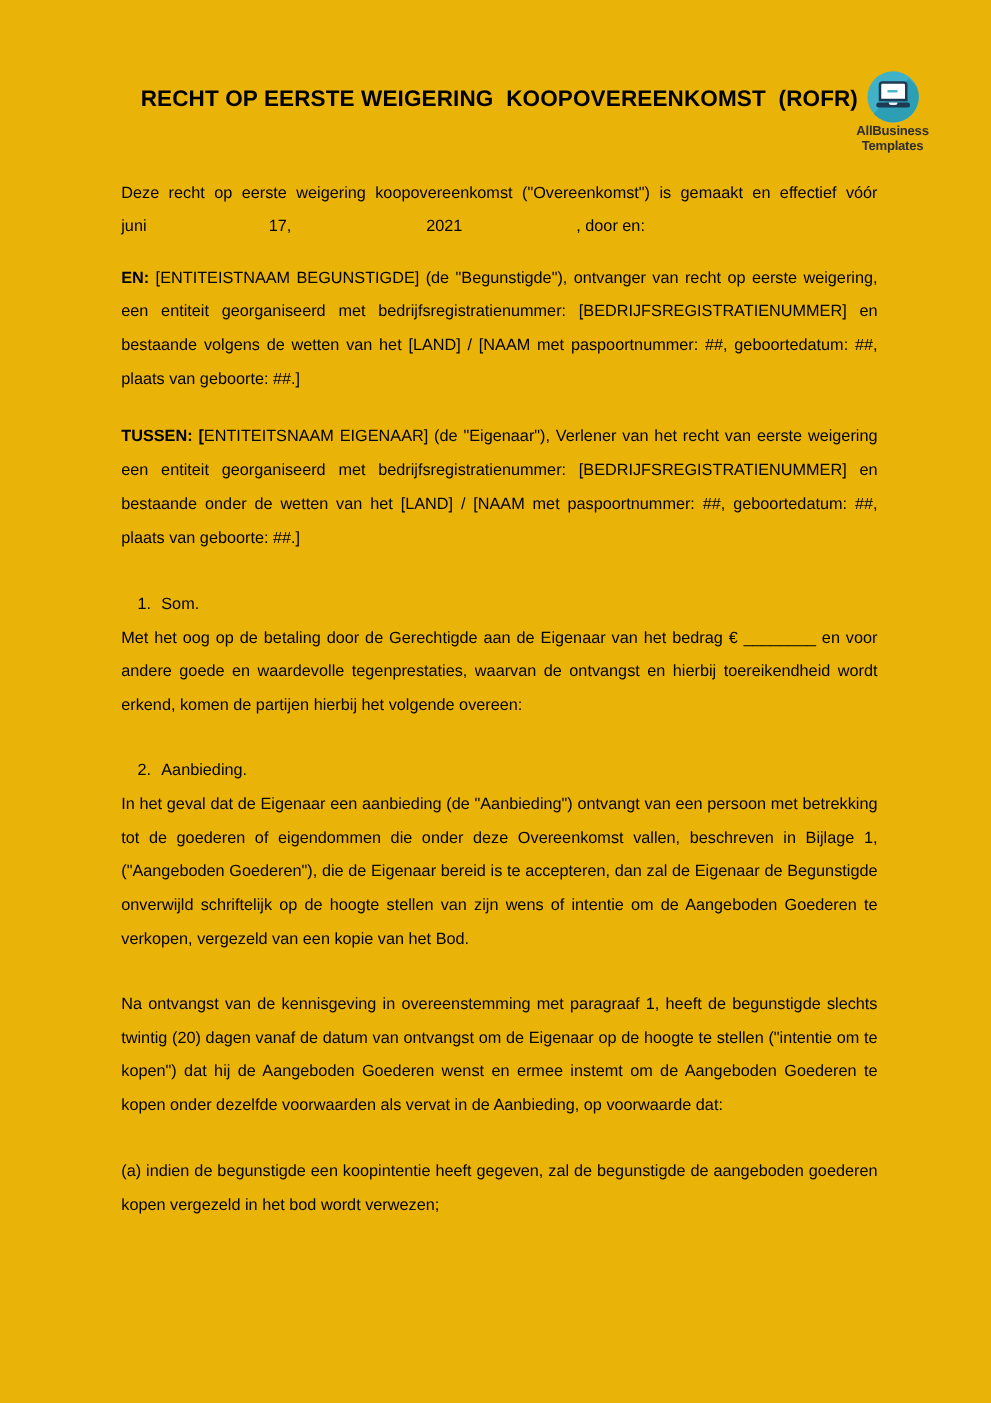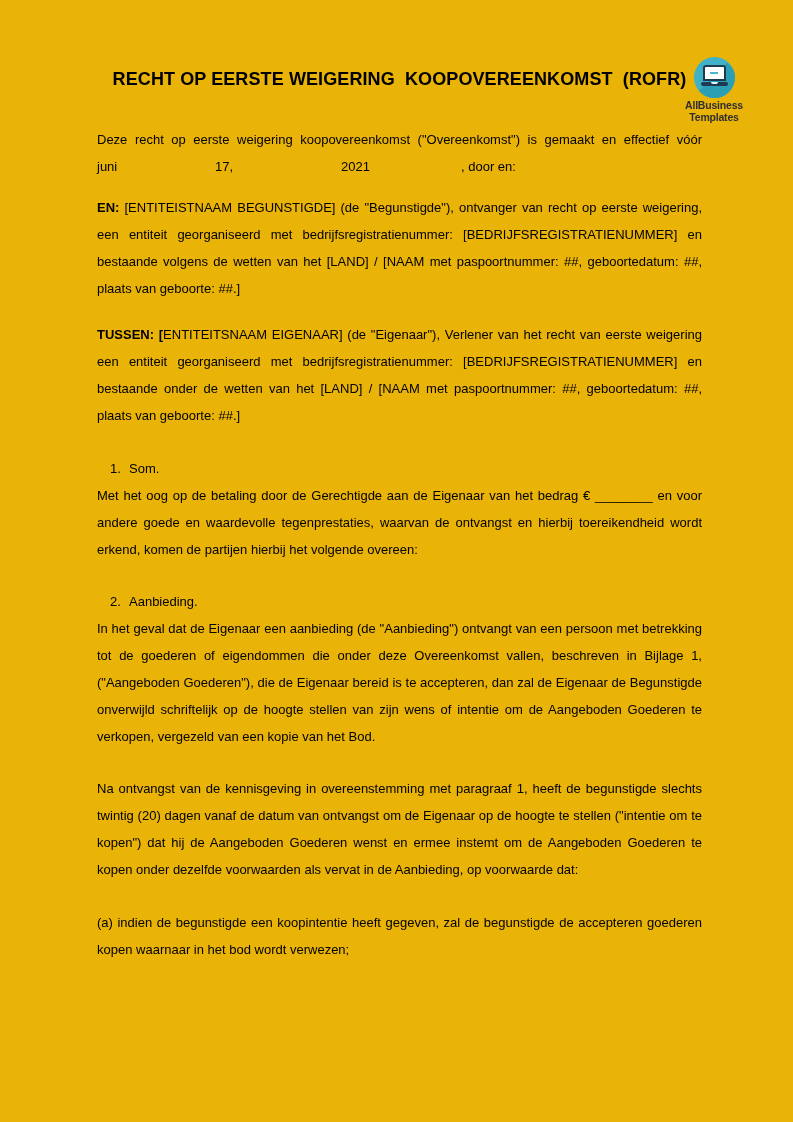--- a/index.html
+++ b/index.html
@@ -23,21 +23,21 @@
 
   
   .content{position:absolute;left:97px;top:0;width:605px;}
   .title{margin:68px 0 0 0;font-size:18px;line-height:22px;font-weight:bold;text-align:center;
          white-space:pre-wrap;letter-spacing:0.1px;}
 
   .para{font-size:13px;line-height:27px;margin:0;}
   .justify{text-align:justify;}
   .bold{font-weight:bold;}
 
-  .intro{margin-top:36px;margin-bottom:14px;}
+  .intro{margin-top:50px;margin-bottom:14px;}
   .intro-line1{text-align:justify;text-align-last:justify;}
   .date-line{position:relative;height:27px;}
   .date-line span{position:absolute;top:0;line-height:27px;white-space:nowrap;}
   .df0{left:0;} .df1{left:118px;} .df2{left:244px;} .df3{left:364px;}
 
   .p-tussen{margin-bottom:26px;}
   .p-en{margin-bottom:19px;}
   .sec-1{margin-bottom:25px;}
   .sec-2{margin-bottom:25px;}
   .sec-3{margin-bottom:26px;}
@@ -93,18 +93,18 @@
 
     <div class="para sec-2">
       <div class="sec-head"><span class="sec-num">2.</span><span>Aanbieding.</span></div>
       <div class="justify">In het geval dat de Eigenaar een aanbieding (de "Aanbieding") ontvangt van een persoon met betrekking tot de goederen of eigendommen die onder deze Overeenkomst vallen, beschreven in Bijlage 1, ("Aangeboden Goederen"), die de Eigenaar bereid is te accepteren, dan zal de Eigenaar de Begunstigde onverwijld schriftelijk op de hoogte stellen van zijn wens of intentie om de Aangeboden Goederen te verkopen, vergezeld van een kopie van het Bod.</div>
     </div>
 
     <div class="para sec-3">
       <div class="justify">Na ontvangst van de kennisgeving in overeenstemming met paragraaf 1, heeft de begunstigde slechts twintig (20) dagen vanaf de datum van ontvangst om de Eigenaar op de hoogte te stellen ("intentie om te kopen") dat hij de Aangeboden Goederen wenst en ermee instemt om de Aangeboden Goederen te kopen onder dezelfde voorwaarden als vervat in de Aanbieding, op voorwaarde dat:</div>
     </div>
 
-    <p class="para justify">(a) indien de begunstigde een koopintentie heeft gegeven, zal de begunstigde de accepteren goederen kopen waarnaar in het bod wordt verwezen;</p>
+    <p class="para justify">(a) indien de begunstigde een koopintentie heeft gegeven, zal de begunstigde de aangeboden goederen kopen vergezeld in het bod wordt verwezen;</p>
 
   </div>
 
 
 </div>
 
 </body></html>

